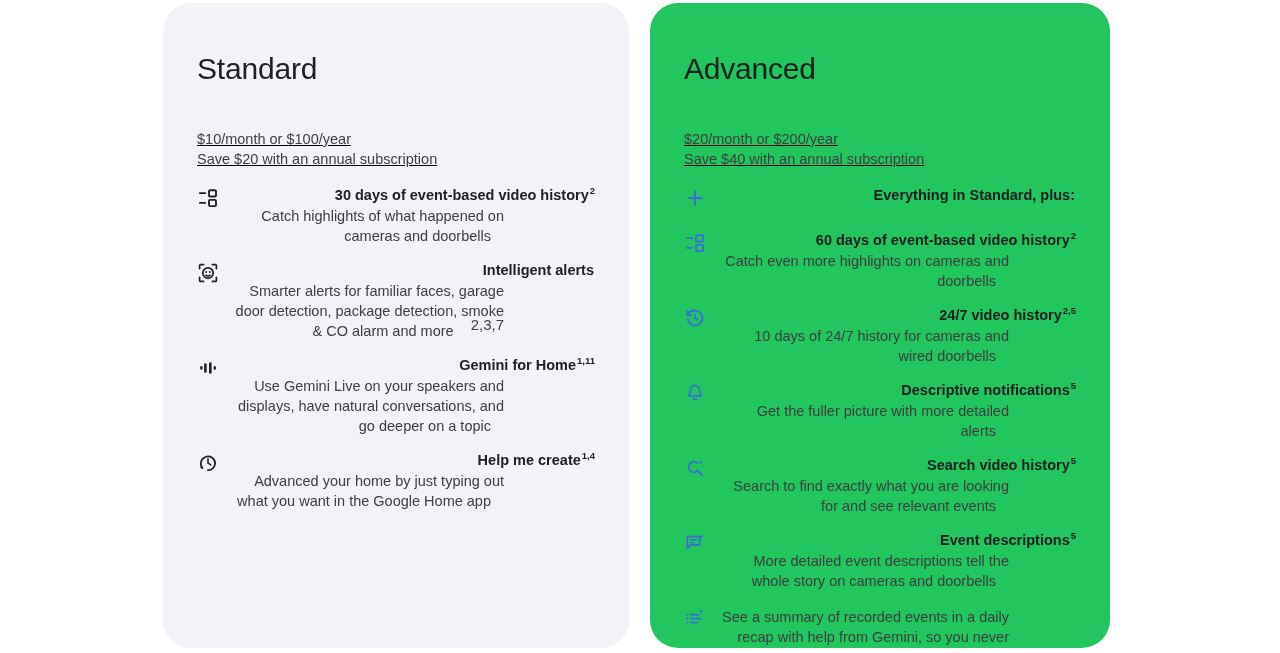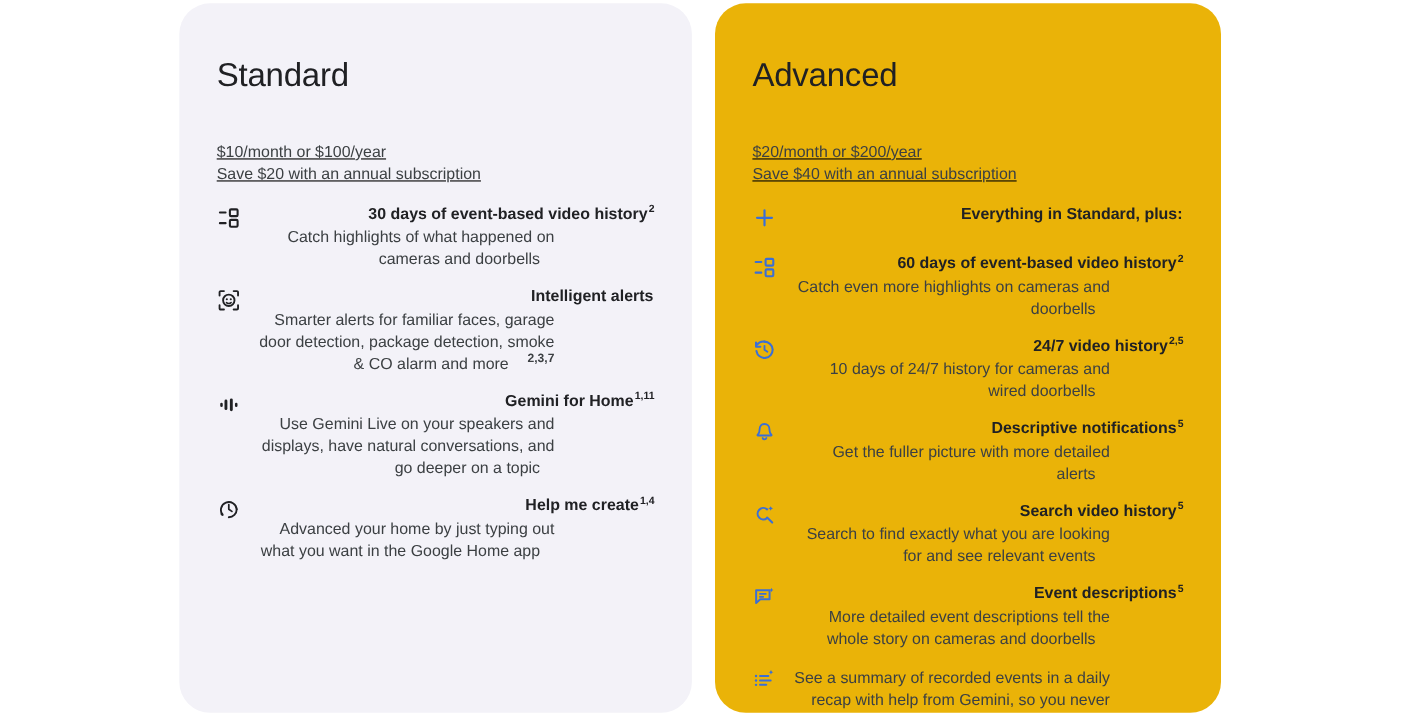--- a/index.html
+++ b/index.html
@@ -36,21 +36,21 @@
     width: 466px;
     height: 645px;
     background: #f3f2f8;
   }
   .card-advanced {
     position: absolute;
     left: 650px;
     top: 3px;
     width: 460px;
     height: 645px;
-    background: #eab308;
+    background: #22c55e;
   }
   .plan-title {
     font-size: 30px;
     line-height: 36px;
     font-weight: 400;
     color: #202124;
     letter-spacing: -0.2px;
     margin: 14px 0 0 0;
   }
   .price-block {
@@ -98,25 +98,24 @@
     margin-left: 1px;
   }
   .feature-desc {
     font-size: 14.5px;
     line-height: 20px;
     color: #3c4043;
     margin-top: 1px;
     max-width: 272px;
   }
   .feature-desc .sup {
-    font-size: 11px;
+    font-size: 15px;
     vertical-align: super;
     line-height: 0;
     margin-left: 13px;
-    font-weight: bold;
   }
   .feature-everything .feature-title { font-weight: 700; }
   .feature-everything { margin-bottom: 22px; }
   .card-advanced .feature-desc { max-width: 290px; }
 </style>
 </head>
 <body>
 
 <div class="plans">
 

